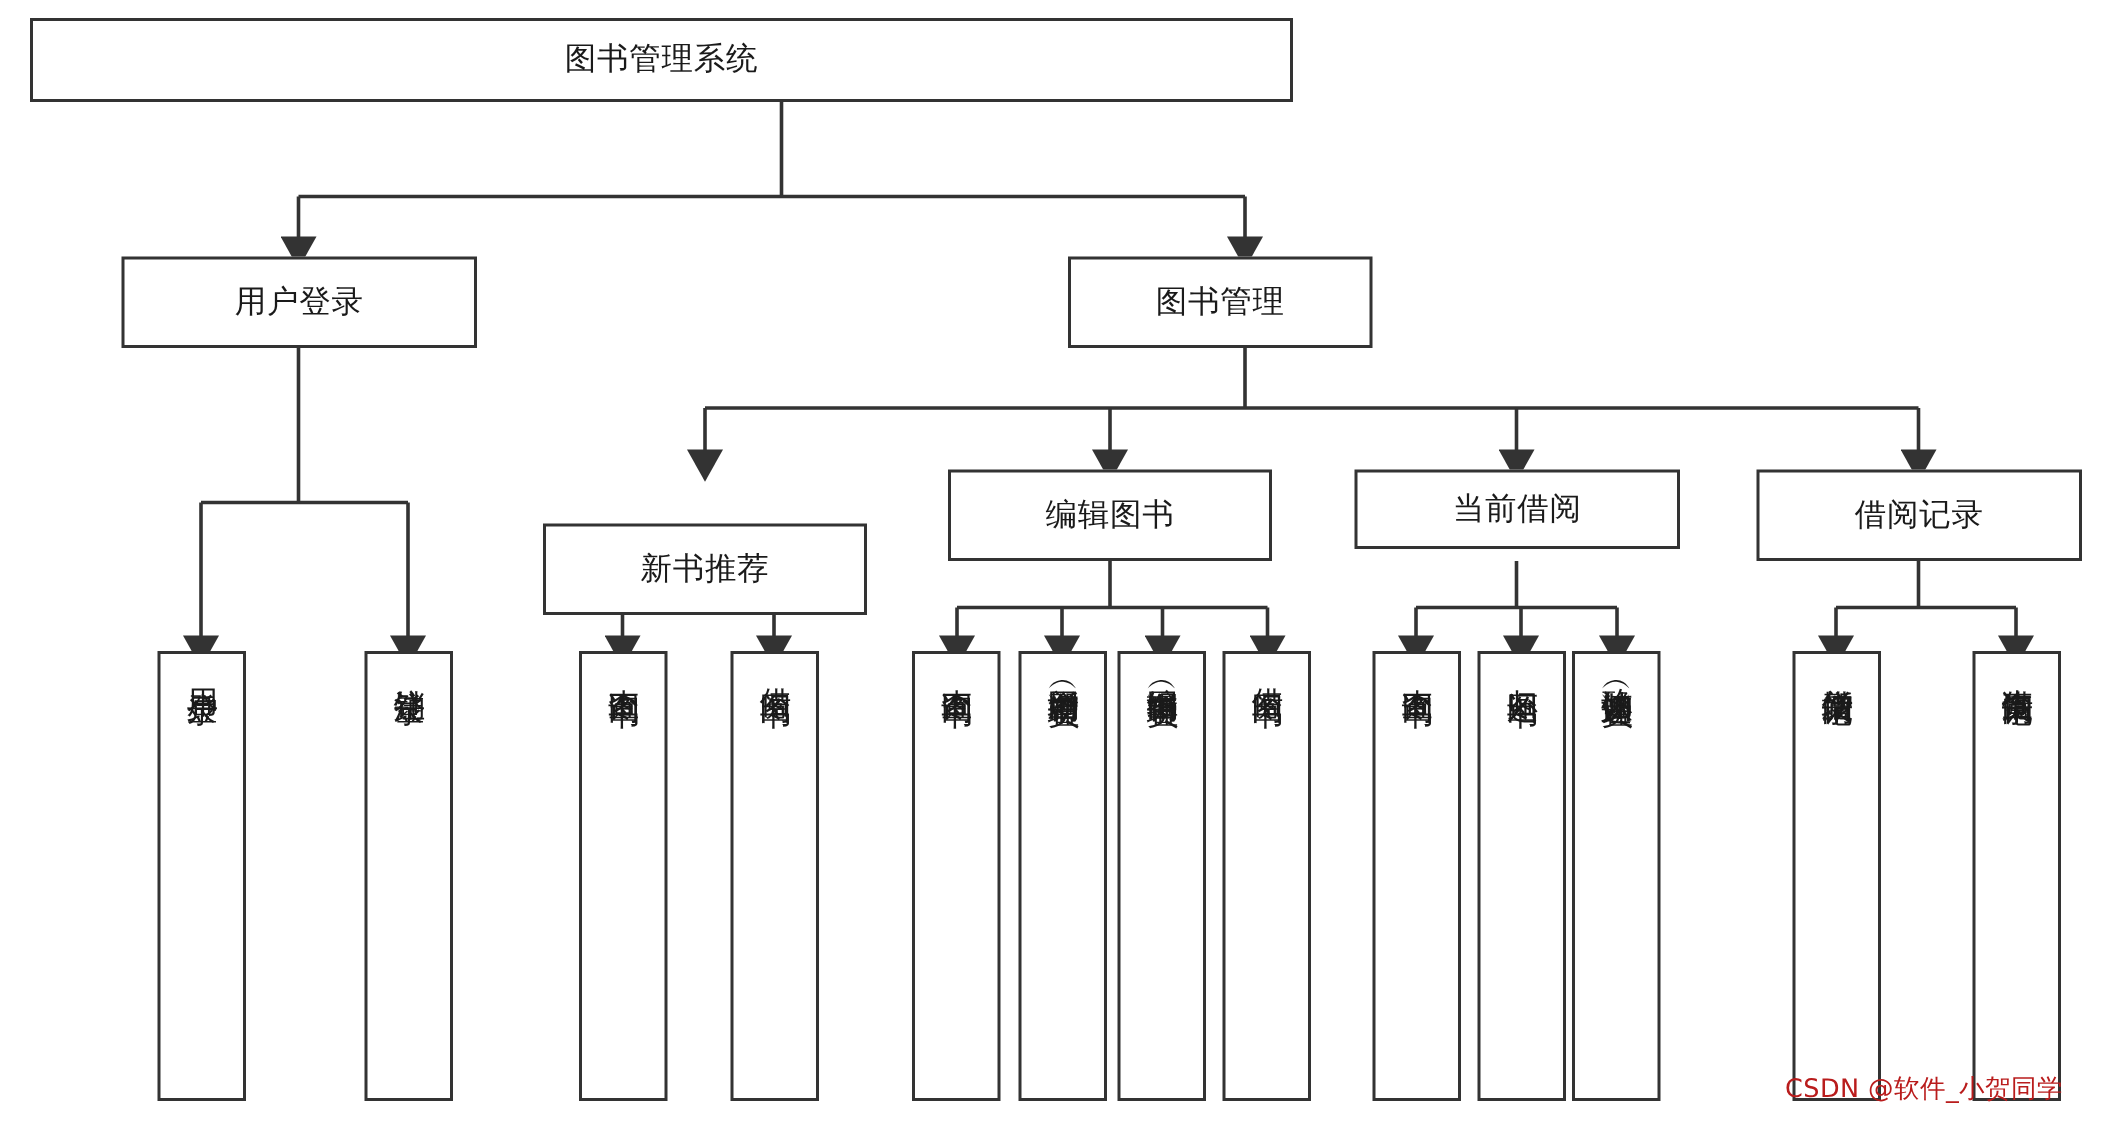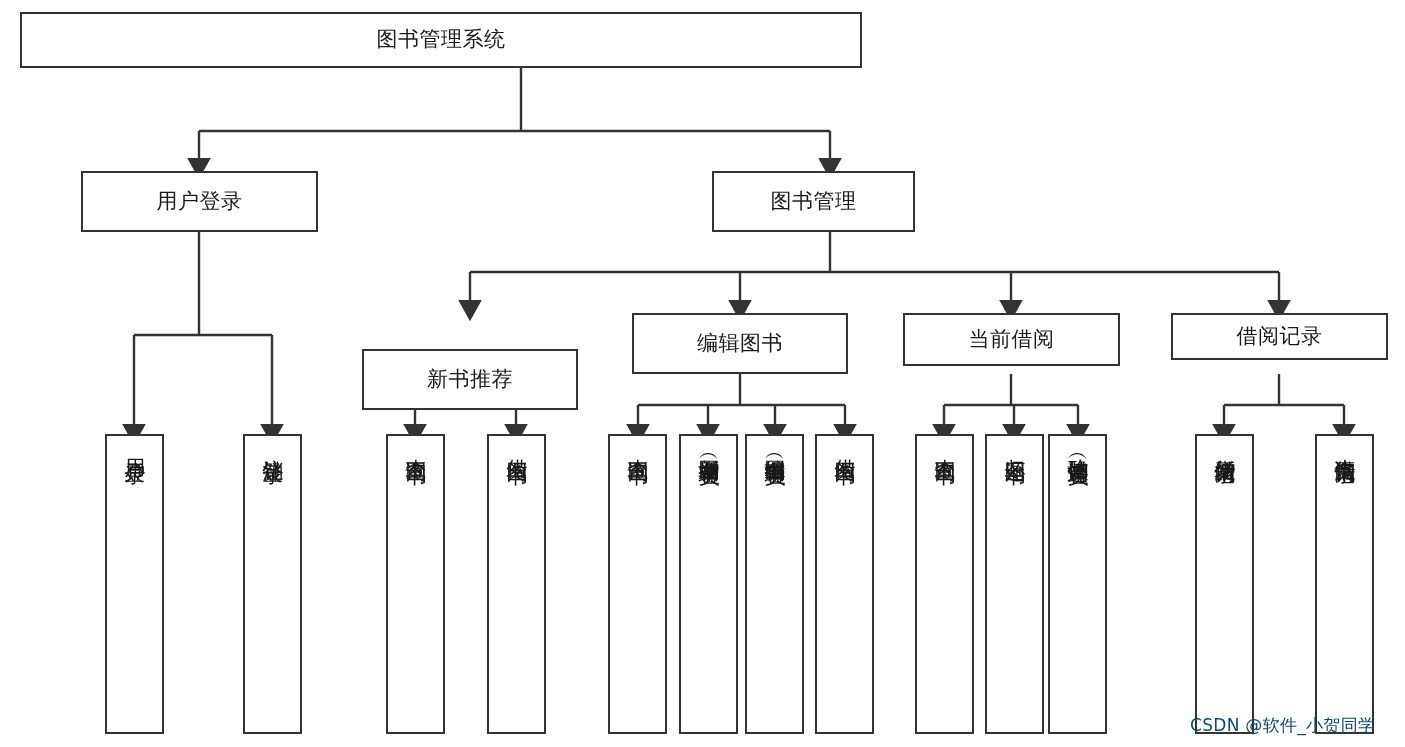--- a/index.html
+++ b/index.html
@@ -57,21 +57,21 @@
     letter-spacing: 2px;
   }
   .node.vertical.tall .label {
     letter-spacing: 1px;
   }
   .watermark {
     position: absolute;
     left: 1190px;
     top: 714px;
     font-size: 17px;
-    color: #0c4a6e;
+    color: #b91c1c;
     white-space: nowrap;
     z-index: 6;
     letter-spacing: 0.3px;
   }
 </style>
 </head>
 <body>
 
 <div id="canvas">
 
@@ -138,21 +138,21 @@
 
   <div class="node horizontal" style="left:362px; top:313px; width:216px; height:61px;margin-top:36px;">
     <span class="label">新书推荐</span>
   </div>
   <div class="node horizontal" style="left:632px; top:313px; width:216px; height:61px;">
     <span class="label">编辑图书</span>
   </div>
   <div class="node horizontal" style="left:903px; top:313px; width:217px; height:53px;">
     <span class="label">当前借阅</span>
   </div>
-  <div class="node horizontal" style="left:1171px; top:313px; width:217px; height:47px;">
+  <div class="node horizontal" style="left:1171px; top:313px; width:217px; height:61px;">
     <span class="label">借阅记录</span>
   </div>
 
   <div class="node vertical" style="left:105px; top:434px; width:59px; height:300px;">
     <span class="label">用户登录</span>
   </div>
   <div class="node vertical" style="left:243px; top:434px; width:59px; height:300px;">
     <span class="label">注销登录</span>
   </div>
 

